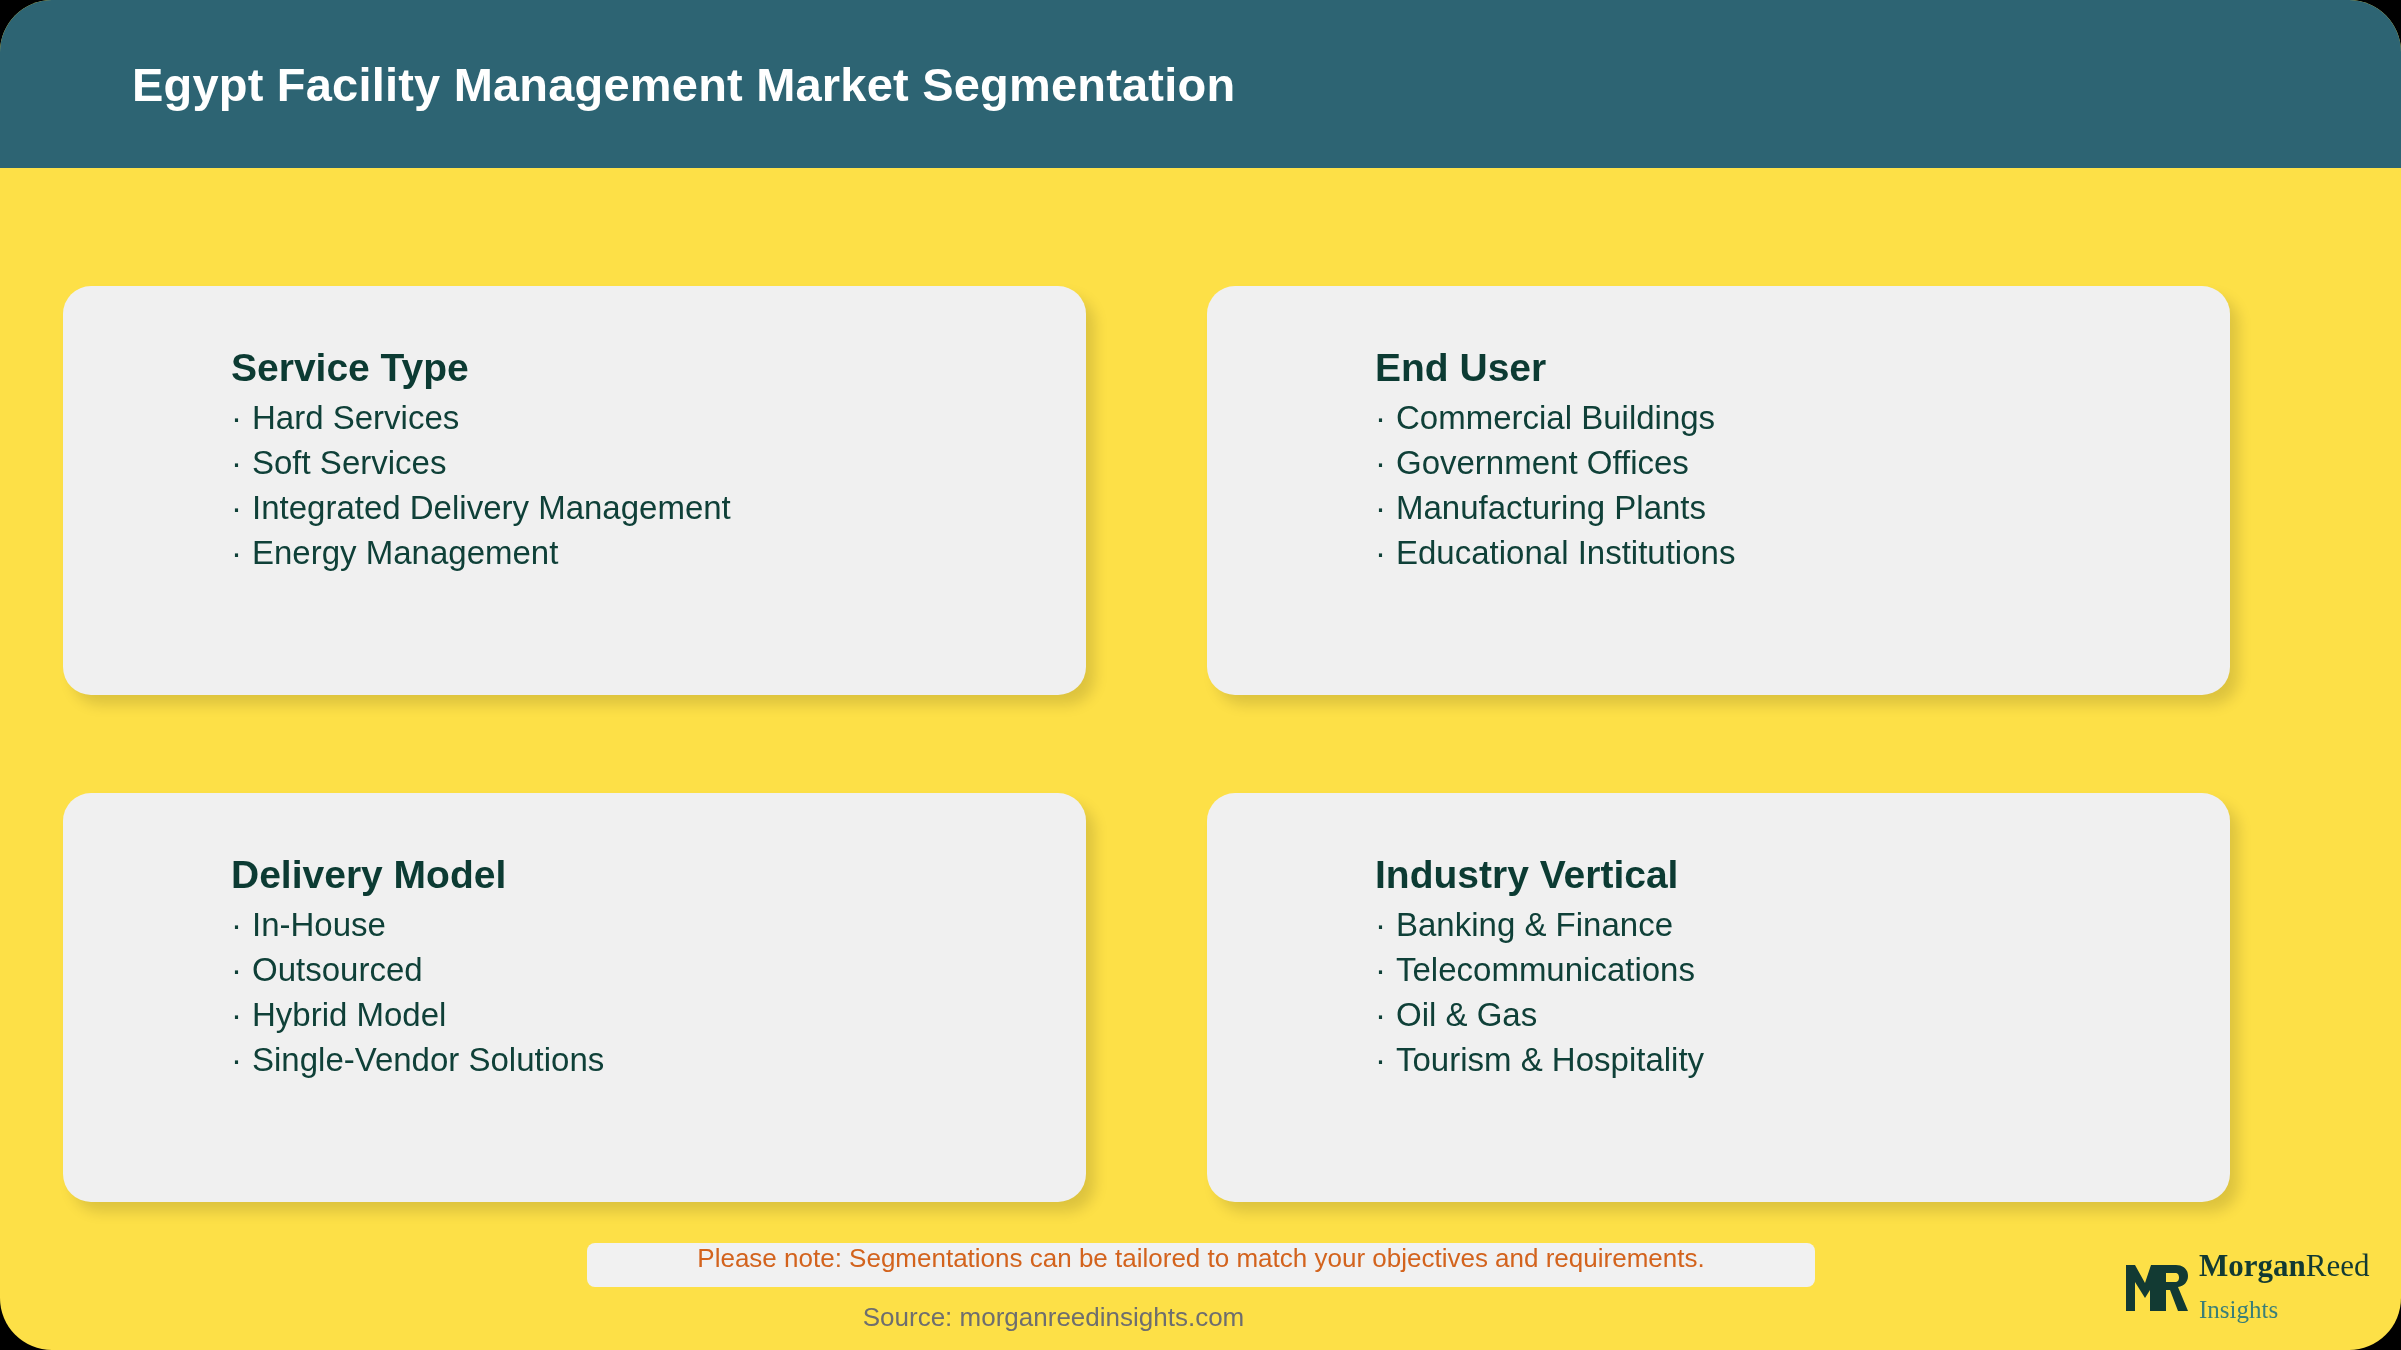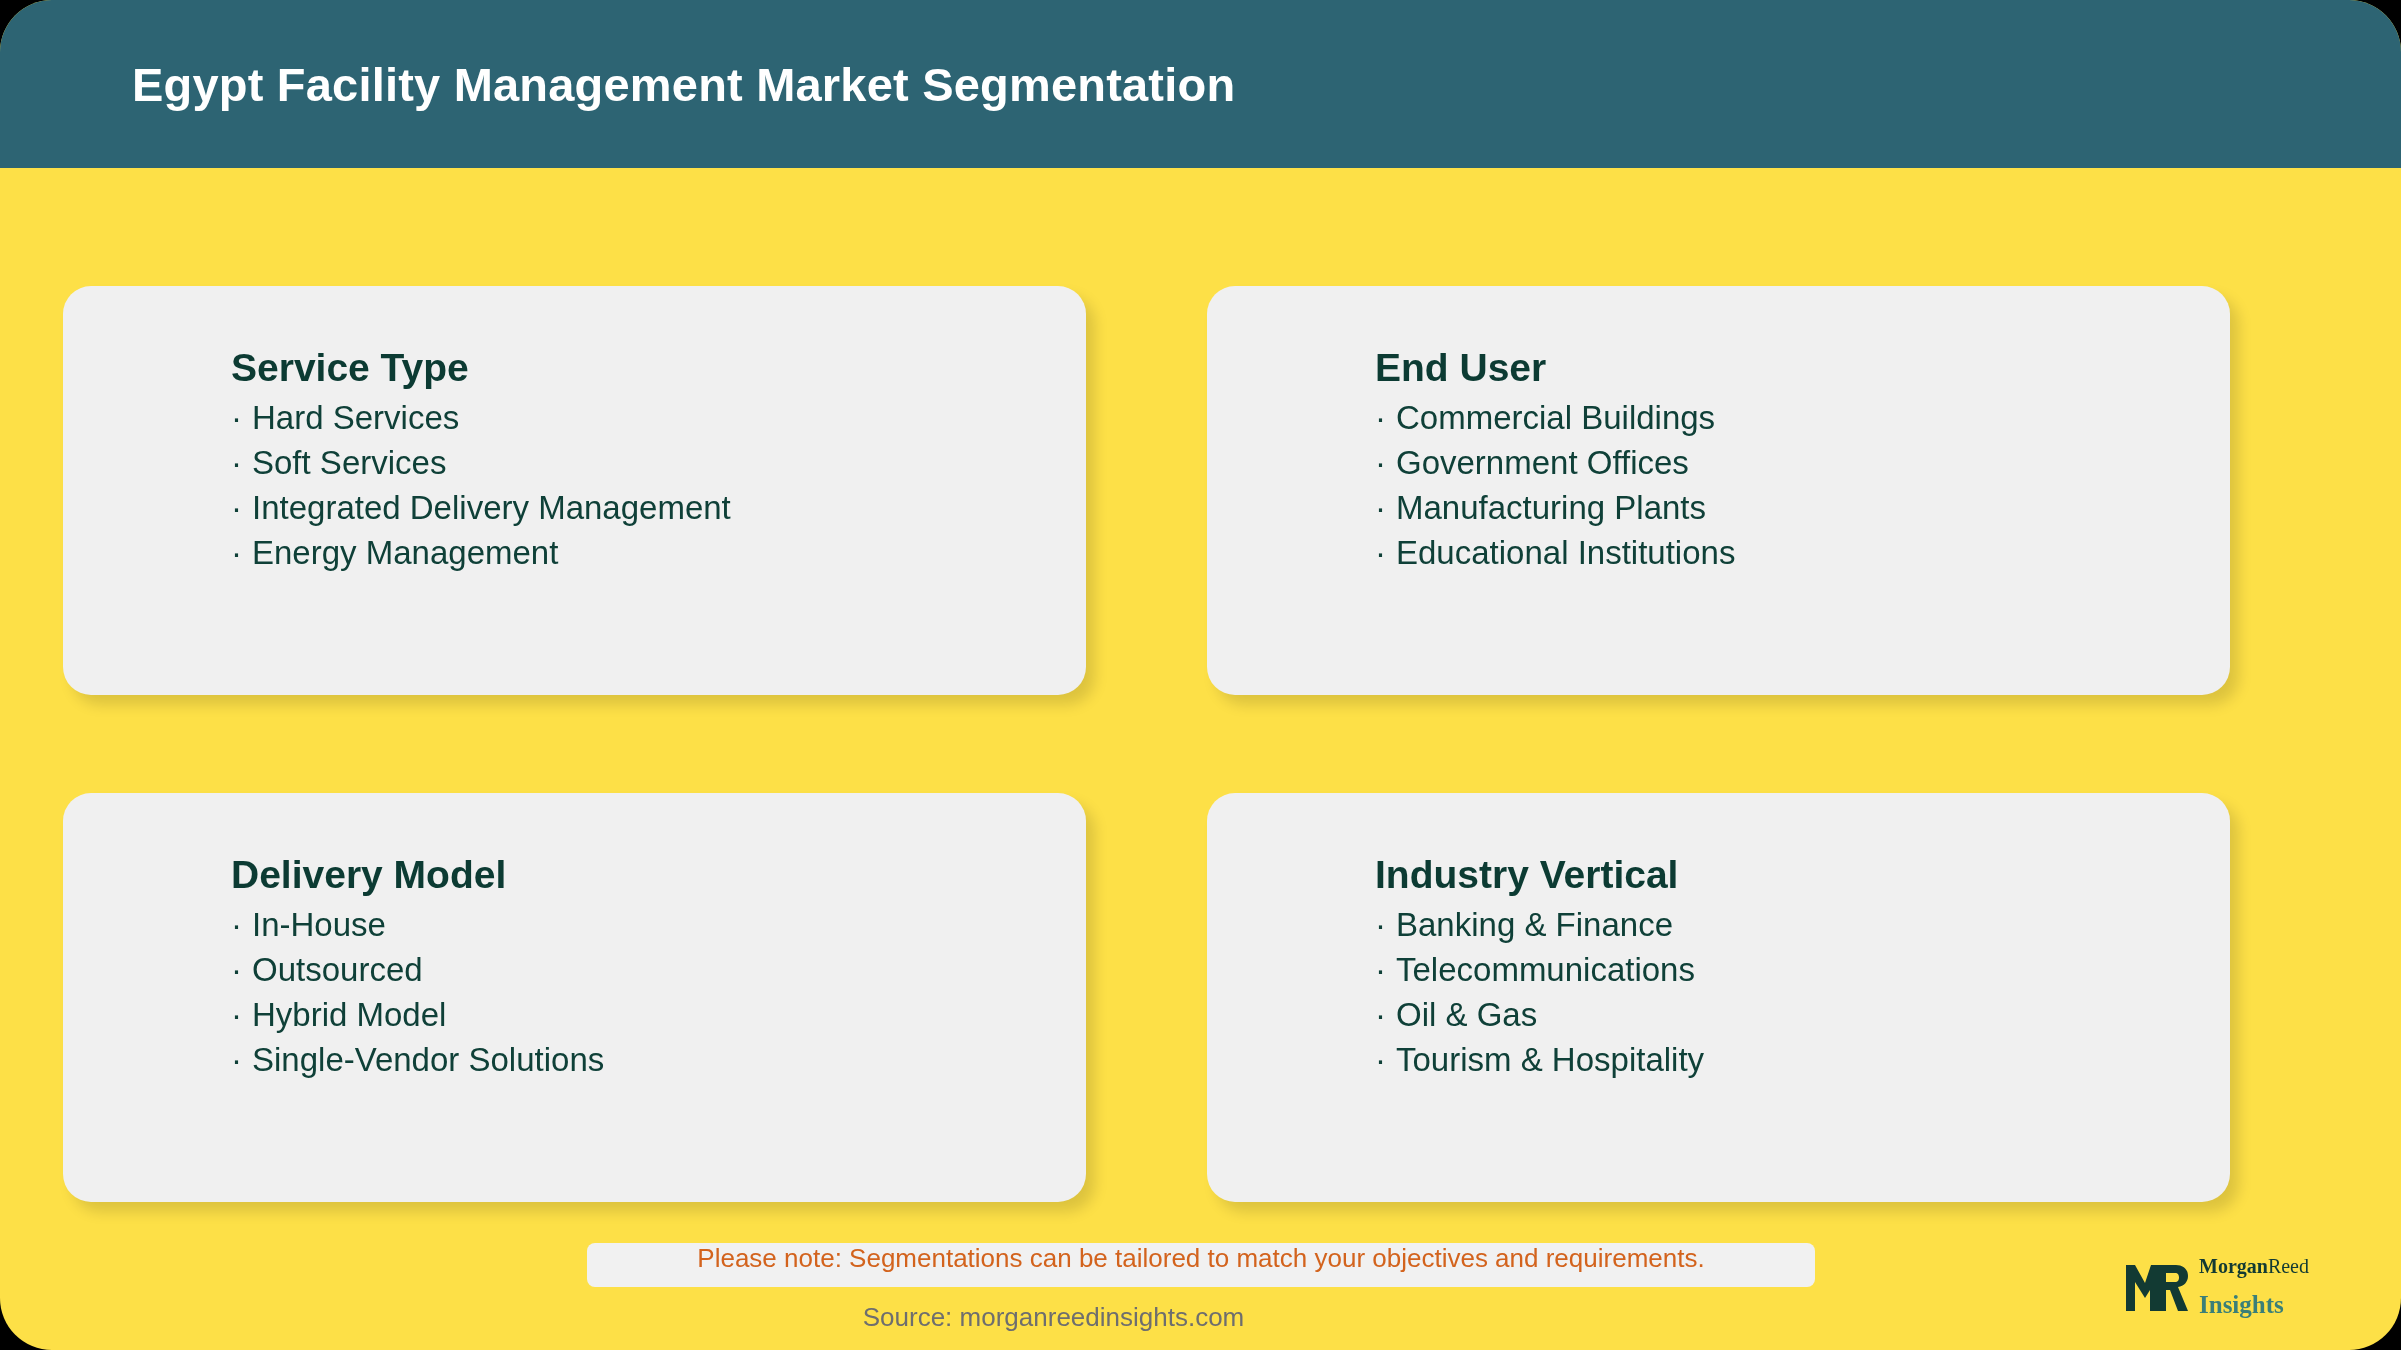--- a/index.html
+++ b/index.html
@@ -152,29 +152,29 @@
   }
   #logo-words {
     margin-left: 11px;
     display: flex;
     flex-direction: column;
     justify-content: center;
     font-family: "Liberation Serif", "DejaVu Serif", serif;
     line-height: 1.0;
   }
   #logo-line-1 {
-    font-size: 20px;
+    font-size: 31px;
     white-space: nowrap;
     color: #123a33;
   }
   #logo-line-1 .wm-bold { font-weight: 700; }
   #logo-line-1 .wm-light { font-weight: 400; }
   #logo-line-2 {
     font-size: 25px;
-    font-weight: 700;
+    font-weight: 400;
     color: #3a7f78;
     margin-top: 16px;
     white-space: nowrap;
   }
 </style>
 </head>
 <body>
 
 <div id="page">
 

